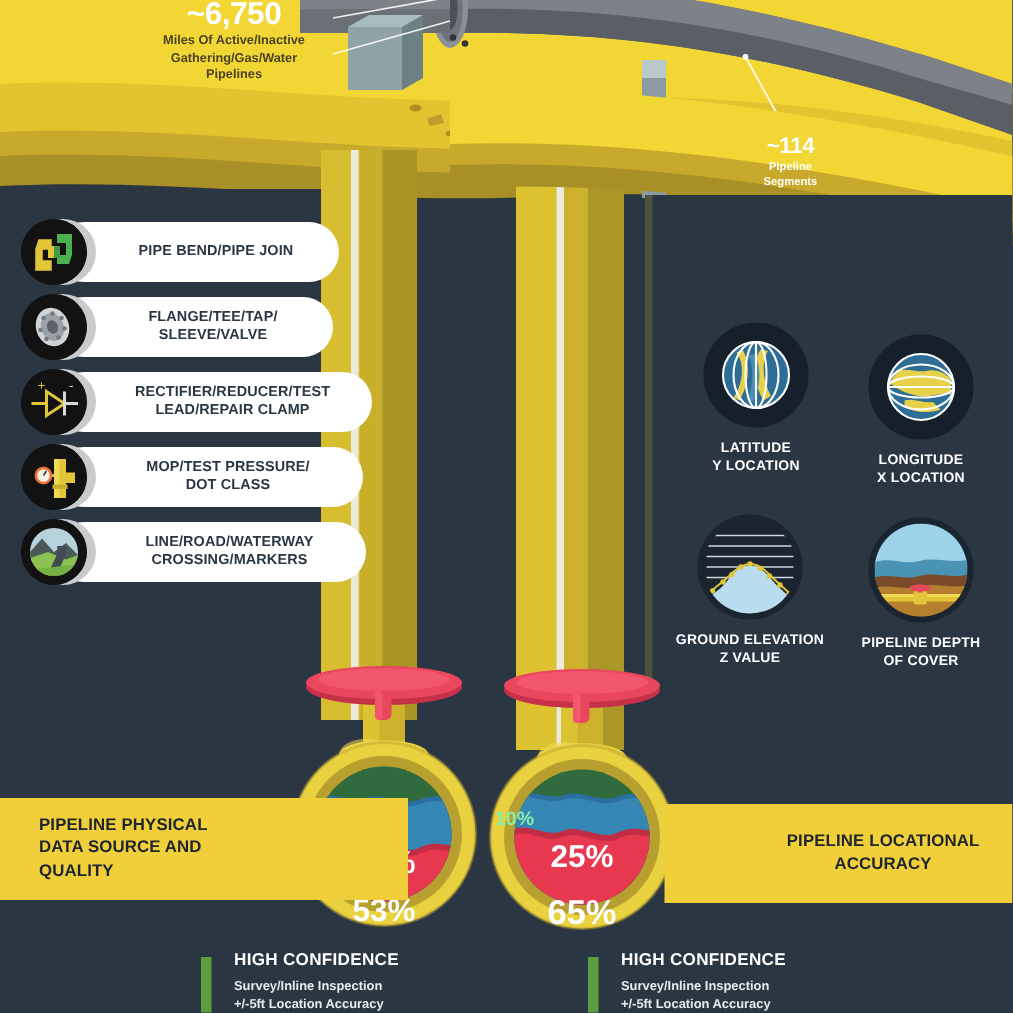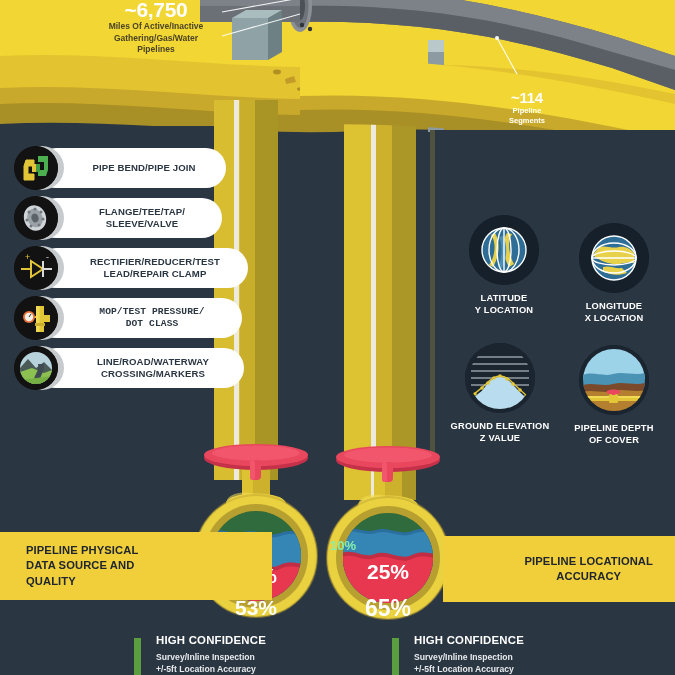--- a/index.html
+++ b/index.html
@@ -49,21 +49,21 @@
     position:absolute; left:6px; top:1px; width:44px; height:44px;
     border-radius:50%; background:#121212; overflow:hidden;
   }
   .li-icon svg { display:block; }
 
   
   #row-0 .li-pill { width:218px; }
   #row-1 .li-pill { width:190px; }
   #row-2 .li-pill { width:186px; }
   #row-3 .li-pill { width:212px; }
-  #row-4 .li-pill { width:206px;font-family:Liberation Mono, monospace; }
+  #row-4 .li-pill { width:206px; }
   #row-5 .li-pill { width:208px; }
 
   
   #right-grid { position:absolute; left:448px; top:215px; width:220px; }
   .rc-cell { position:absolute; width:104px; text-align:center; }
   #rc-0 { left:4px;  top:0px; }
   #rc-1 { left:114px; top:8px; }
   #rc-2 { left:0;  top:128px; }
   #rc-3 { left:114px; top:130px; }
   .rc-circle {

